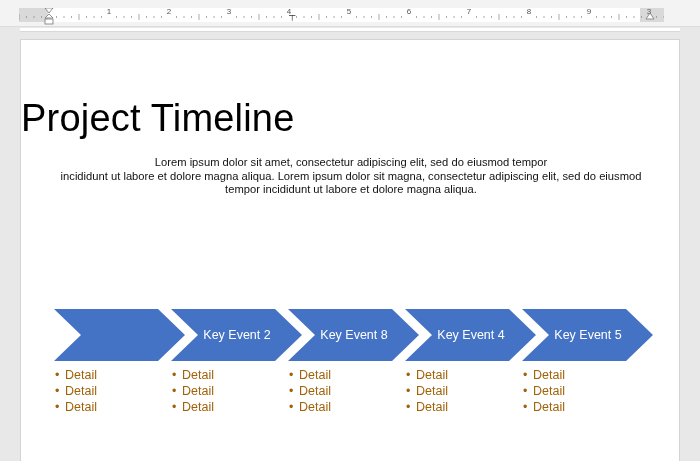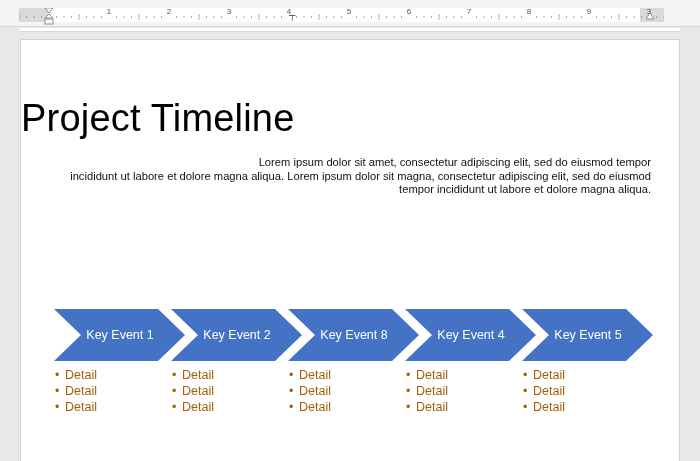--- a/index.html
+++ b/index.html
@@ -13,21 +13,21 @@
     .ruler-num { position: absolute; top: -1px; font-size: 8px; color: #555; transform: translateX(-50%); }
     .indent-marker { position: absolute; left: 44px; top: 8px; width: 10px; height: 18px; }
     .right-indent-marker { position: absolute; left: 645px; top: 13px; width: 10px; height: 8px; }
     .tab-marker { position: absolute; left: 289px; top: 10px; font-size: 9px; color: #333; }
 
     .page-strip { position: absolute; left: 20px; top: 28px; width: 660px; height: 4px; background: #fff; border-bottom: 1px solid #d8d8d8; }
 
     .page { position: absolute; left: 20px; top: 39px; width: 660px; height: 430px; background: #fff; border: 1px solid #d4d4d4; }
 
     .title { position: absolute; left: 0; top: 57px; width: 660px; font-size: 38px; color: #000; font-family: "Liberation Sans", sans-serif; letter-spacing: 0.2px; }
-    .body-text { position: absolute; left: 30px; top: 116px; width: 600px; text-align: right; font-size: 11.2px; line-height: 13.5px; color: #111; }
+    .body-text { position: absolute; left: 30px; top: 116px; width: 600px; text-align: center; font-size: 11.2px; line-height: 13.5px; color: #111; }
 
     .timeline { position: absolute; left: 0; top: 0; width: 660px; height: 430px; }
     .chevron { position: absolute; top: 269px; width: 131px; height: 52px; }
     .chevron svg { position: absolute; left: 0; top: 0; }
     .chevron-label { position: absolute; left: 27px; top: 0; width: 78px; height: 52px; display: flex; align-items: center; justify-content: center; color: #fff; font-size: 12.5px; white-space: nowrap; }
 
     .details { position: absolute; top: 327px; list-style: none; font-size: 12.5px; line-height: 16px; color: #a16207; }
     .details li { position: relative; padding-left: 10px; }
     .details li::before { content: "\2022"; position: absolute; left: 0; top: 0; }
   </style>
@@ -147,21 +147,20 @@
     <div>incididunt ut labore et dolore magna aliqua. Lorem ipsum dolor sit magna, consectetur adipiscing elit, sed do eiusmod</div>
     <div>tempor incididunt ut labore et dolore magna aliqua.</div>
   </div>
 
   <div class="timeline">
 
     <div class="chevron" style="left:33px">
       <svg width="131" height="52" viewBox="0 0 131 52">
         <polygon points="0,0 104,0 131,26 104,52 0,52 27,26" fill="#4472C4"></polygon>
       </svg>
-      <div class="chevron-label">Key Event 1</div>
     </div>
 
     <div class="chevron" style="left:150px">
       <svg width="131" height="52" viewBox="0 0 131 52">
         <polygon points="0,0 104,0 131,26 104,52 0,52 27,26" fill="#4472C4"></polygon>
       </svg>
       <div class="chevron-label">Key Event 2</div>
     </div>
 
     <div class="chevron" style="left:267px">

